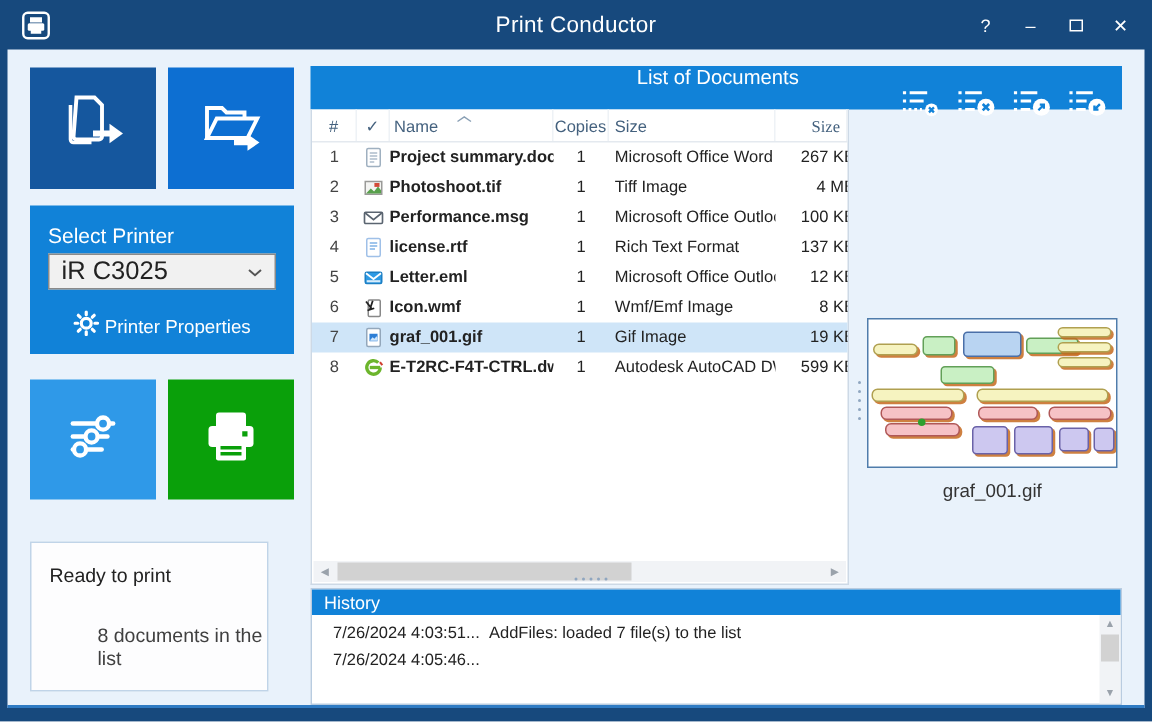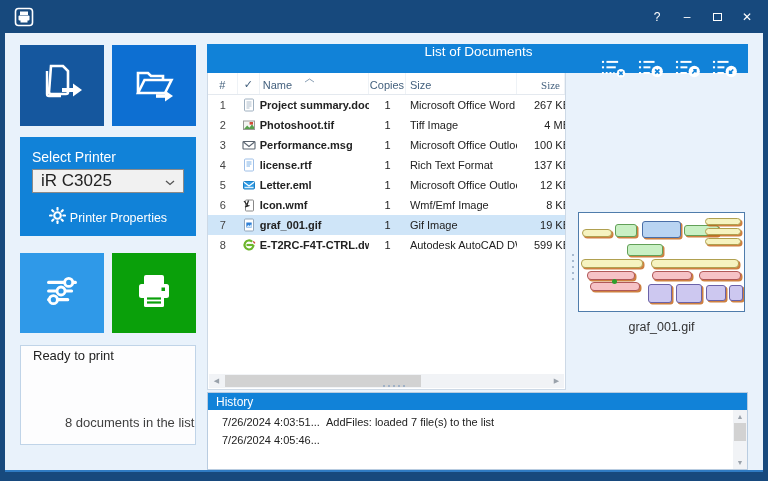--- a/index.html
+++ b/index.html
@@ -37,22 +37,22 @@
   .printer-panel { left:15px; top:104px; width:176px; height:99px; background:#1182d8;
                    padding:12px 12px 0 12px; }
   .printer-panel .heading { color:#fff; font-size:14px; margin-bottom:4px; }
   .pseudo-select { height:24px; background:#f1f1f1; border:1px solid #8a8a8a;
                    display:flex; align-items:center; padding:0 8px; cursor:default; }
   .pseudo-select .val { flex:1; font-size:17px; color:#222; }
   .props-row { display:flex; align-items:center; justify-content:center; gap:4px;
                margin-top:14px; cursor:pointer; }
   .props-row .label { color:#fff; font-size:12.5px; }
 
-  .status-box { left:15px; top:312px; width:176px; height:100px; background:#fdfdfe;
-                border:1px solid #c0d4e8; padding:2px 12px; }
+  .status-box { left:15px; top:328px; width:159px; height:100px; background:#fdfdfe;
+                border:1px solid #c0d4e8; padding:14px 12px; }
   .status-line1 { font-size:13px; color:#222; }
   .status-line2 { font-size:13px; color:#404040; position:absolute; left:12px; bottom:14px;margin-left:32px; }
 
   
   .main-bar { left:202px; top:11px; width:541px; height:29px; background:#1182d8;
               display:flex; align-items:center; padding:0 10px 0 12px;flex-direction:column; }
   .main-bar .bar-title { color:#fff; font-size:13.5px; }
   .bar-icons { margin-left:auto; display:flex; gap:11px; }
   .bar-icons .tbtn { width:26px; height:19px; cursor:pointer; }
   .bar-icons svg { width:100%; height:100%; display:block; }
@@ -132,20 +132,21 @@
 
   <div class="titlebar">
     <span class="app-icon">
       <svg viewBox="0 0 20 20">
           <rect x="1.5" y="1.5" width="17" height="17" rx="3" fill="none" stroke="#fff" stroke-width="1.6"></rect>
           <rect x="6" y="4.5" width="8" height="3.5" fill="#fff"></rect>
           <rect x="4.5" y="8.5" width="11" height="5" rx="1" fill="#fff"></rect>
           <rect x="6.5" y="12.5" width="7" height="3" fill="#fff"></rect>
         </svg>
     </span>
+    <span class="win-title">Print Conductor</span>
     <div class="win-controls">
       <span>?</span>
       <span>–</span>
       <span><i class="maxbox"></i></span>
       <span>✕</span>
     </div>
   </div>
 
   <div class="content">
 

